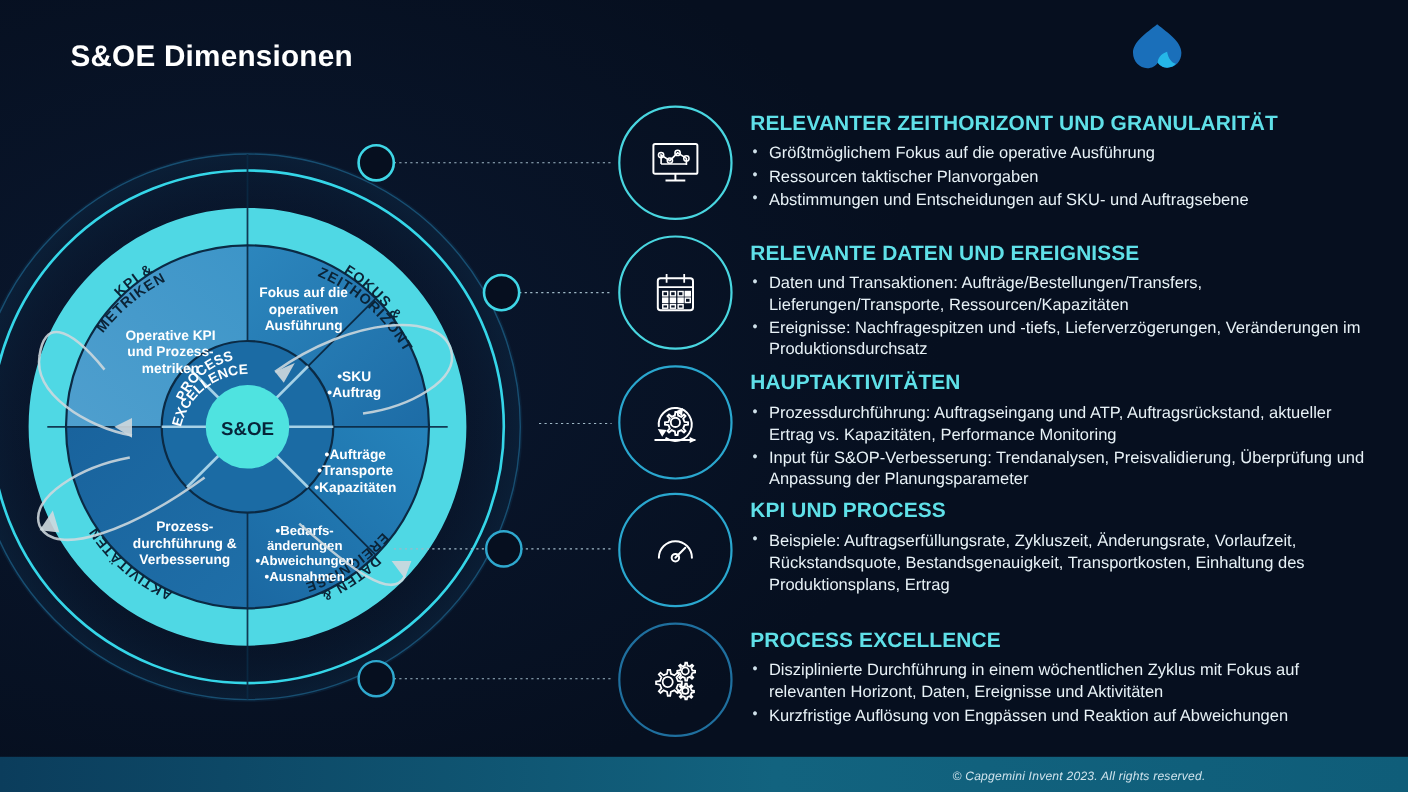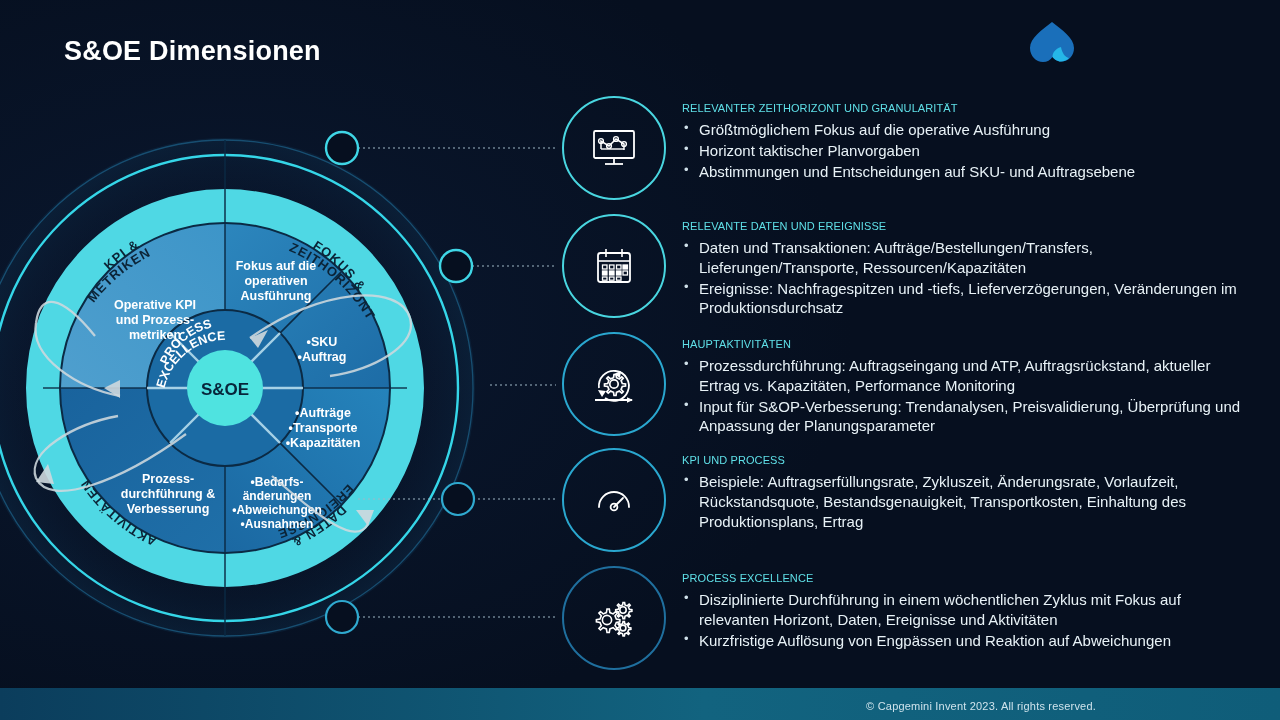--- a/index.html
+++ b/index.html
@@ -29,21 +29,21 @@
   }
 
   
   #footer-bar {
     position: absolute; left: 0; bottom: 0;
     width: 1280px; height: 32px;
     background: linear-gradient(90deg, #0b3d5c 0%, #12637f 55%, #0f5d79 100%);
   }
   #footer-text {
     position: absolute; right: 24px; bottom: 8px;
-    font-size: 11px; color: #cfe3ec; letter-spacing: .2px;
+    font-size: 11px; color: #cfe3ec; letter-spacing: .2px; font-style: italic;
   }
 
   
   #diagram { position: absolute; left: 0px; top: 78px; width: 560px; height: 580px; }
 
   
   #sections { position: absolute; left: 556px; top: 96px; width: 700px; }
   .section {
     position: absolute; left: 0; width: 700px;
   }
@@ -51,21 +51,21 @@
     position: absolute; left: 6px; top: 0;
     width: 104px; height: 104px; border-radius: 50%;
     border: 2px solid #2e9fc4;
     display: flex; align-items: center; justify-content: center;
   }
   .sec-icon.accent { border-color: #49d6e0; }
   .sec-icon.mid    { border-color: #2aa7cf; }
   .sec-icon.deep   { border-color: #1f6f9e; }
   .sec-body { position: absolute; left: 126px; top: 6px; width: 570px; }
   .sec-title {
-    font-size: 11px; font-weight: normal; color: #5fe0e8;
+    font-size: 19px; font-weight: bold; color: #5fe0e8;
     letter-spacing: .1px; margin-bottom: 6px;
   }
   .bullets { list-style: none; }
   .bullets li {
     position: relative;
     padding-left: 17px;
     font-size: 15px; line-height: 1.32;
     color: #e8f2f7;
     margin-bottom: 1px;
   }
@@ -265,21 +265,21 @@
           <circle cx="36" cy="22" r="2.4" fill="none" stroke="#fff" stroke-width="1.4"></circle>
           <line x1="13" y1="27" x2="36" y2="27" stroke="#fff" stroke-width="1.4"></line>
           <line x1="26" y1="36" x2="26" y2="42" stroke="#fff" stroke-width="1.8"></line>
           <line x1="17" y1="42" x2="35" y2="42" stroke="#fff" stroke-width="1.8"></line>
         </svg>
       </div>
       <div class="sec-body">
         <div class="sec-title">RELEVANTER ZEITHORIZONT UND GRANULARITÄT</div>
         <ul class="bullets">
           <li>Größtmöglichem Fokus auf die operative Ausführung</li>
-          <li>Horizont taktischer Planvorgaben</li>
+          <li>Ressourcen taktischer Planvorgaben</li>
           <li>Abstimmungen und Entscheidungen auf SKU- und Auftragsebene</li>
         </ul>
       </div>
     </div>
 
     <div class="section" style="top:118px;">
       <div class="sec-icon accent">
         <svg width="52" height="52" viewBox="0 0 52 52">
           <rect x="10" y="13" width="32" height="29" rx="2.5" fill="none" stroke="#fff" stroke-width="1.8"></rect>
           <line x1="10" y1="21" x2="42" y2="21" stroke="#fff" stroke-width="1.6"></line>

